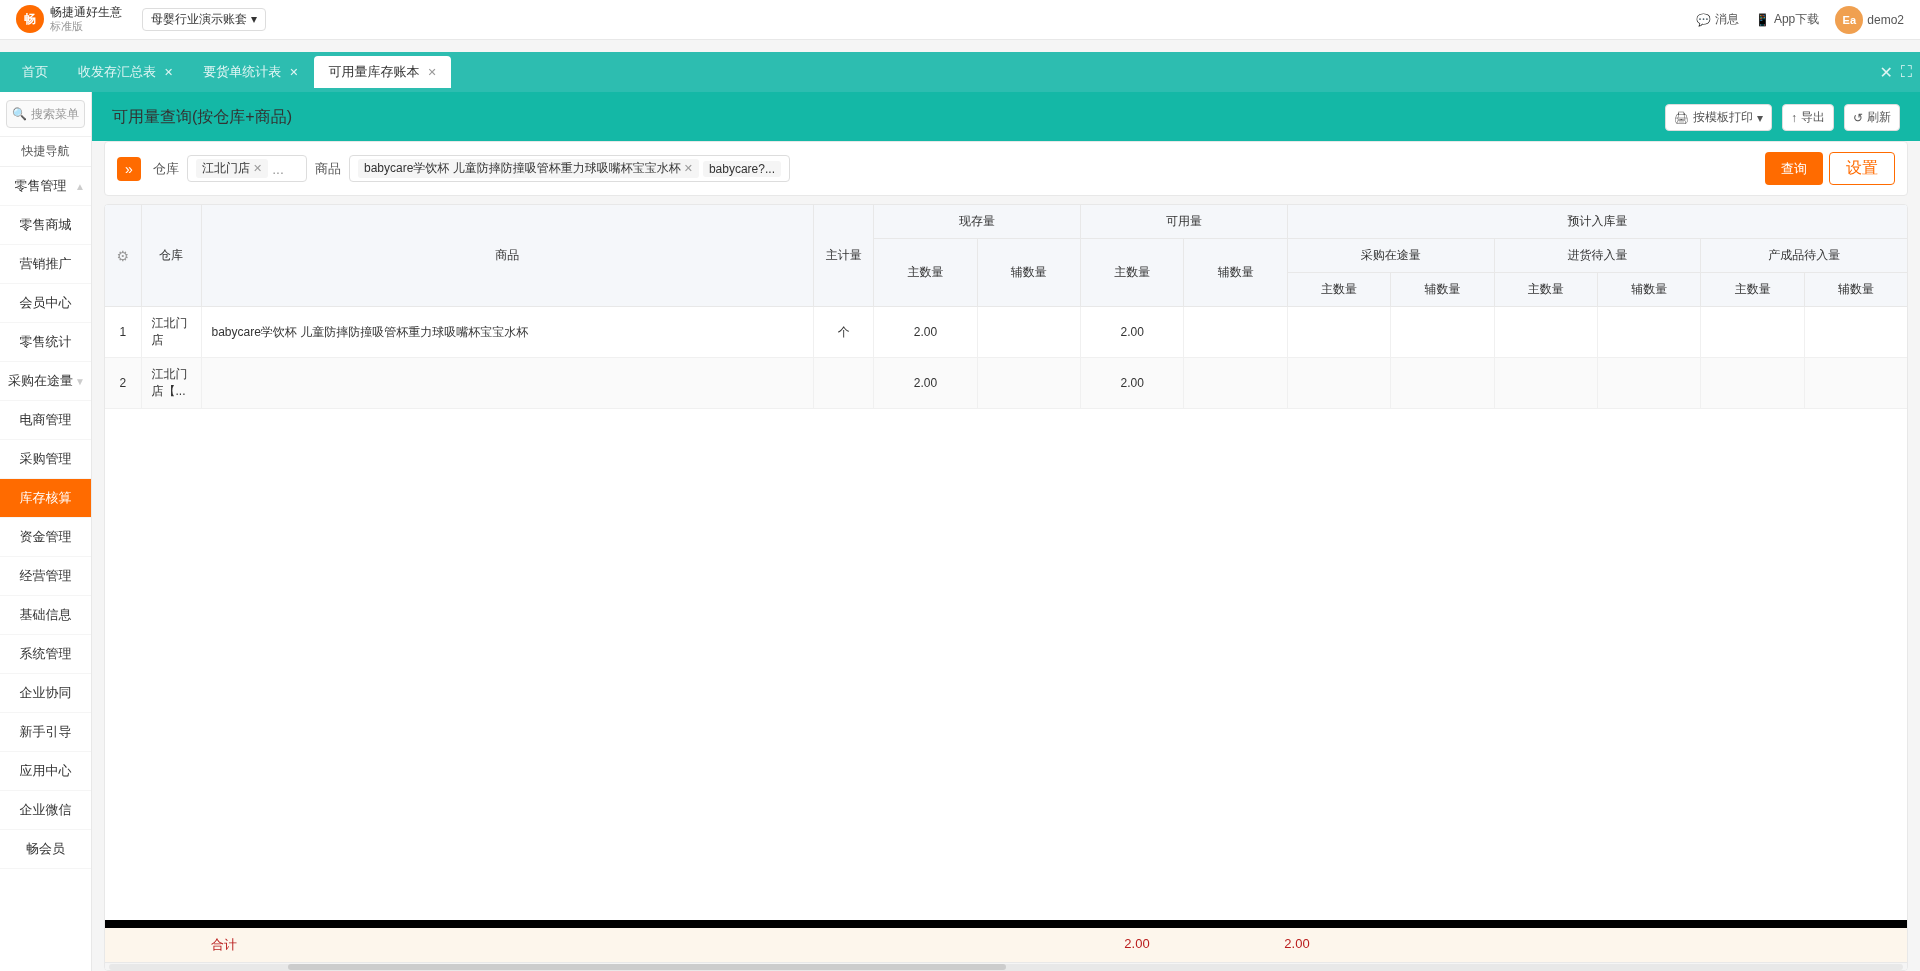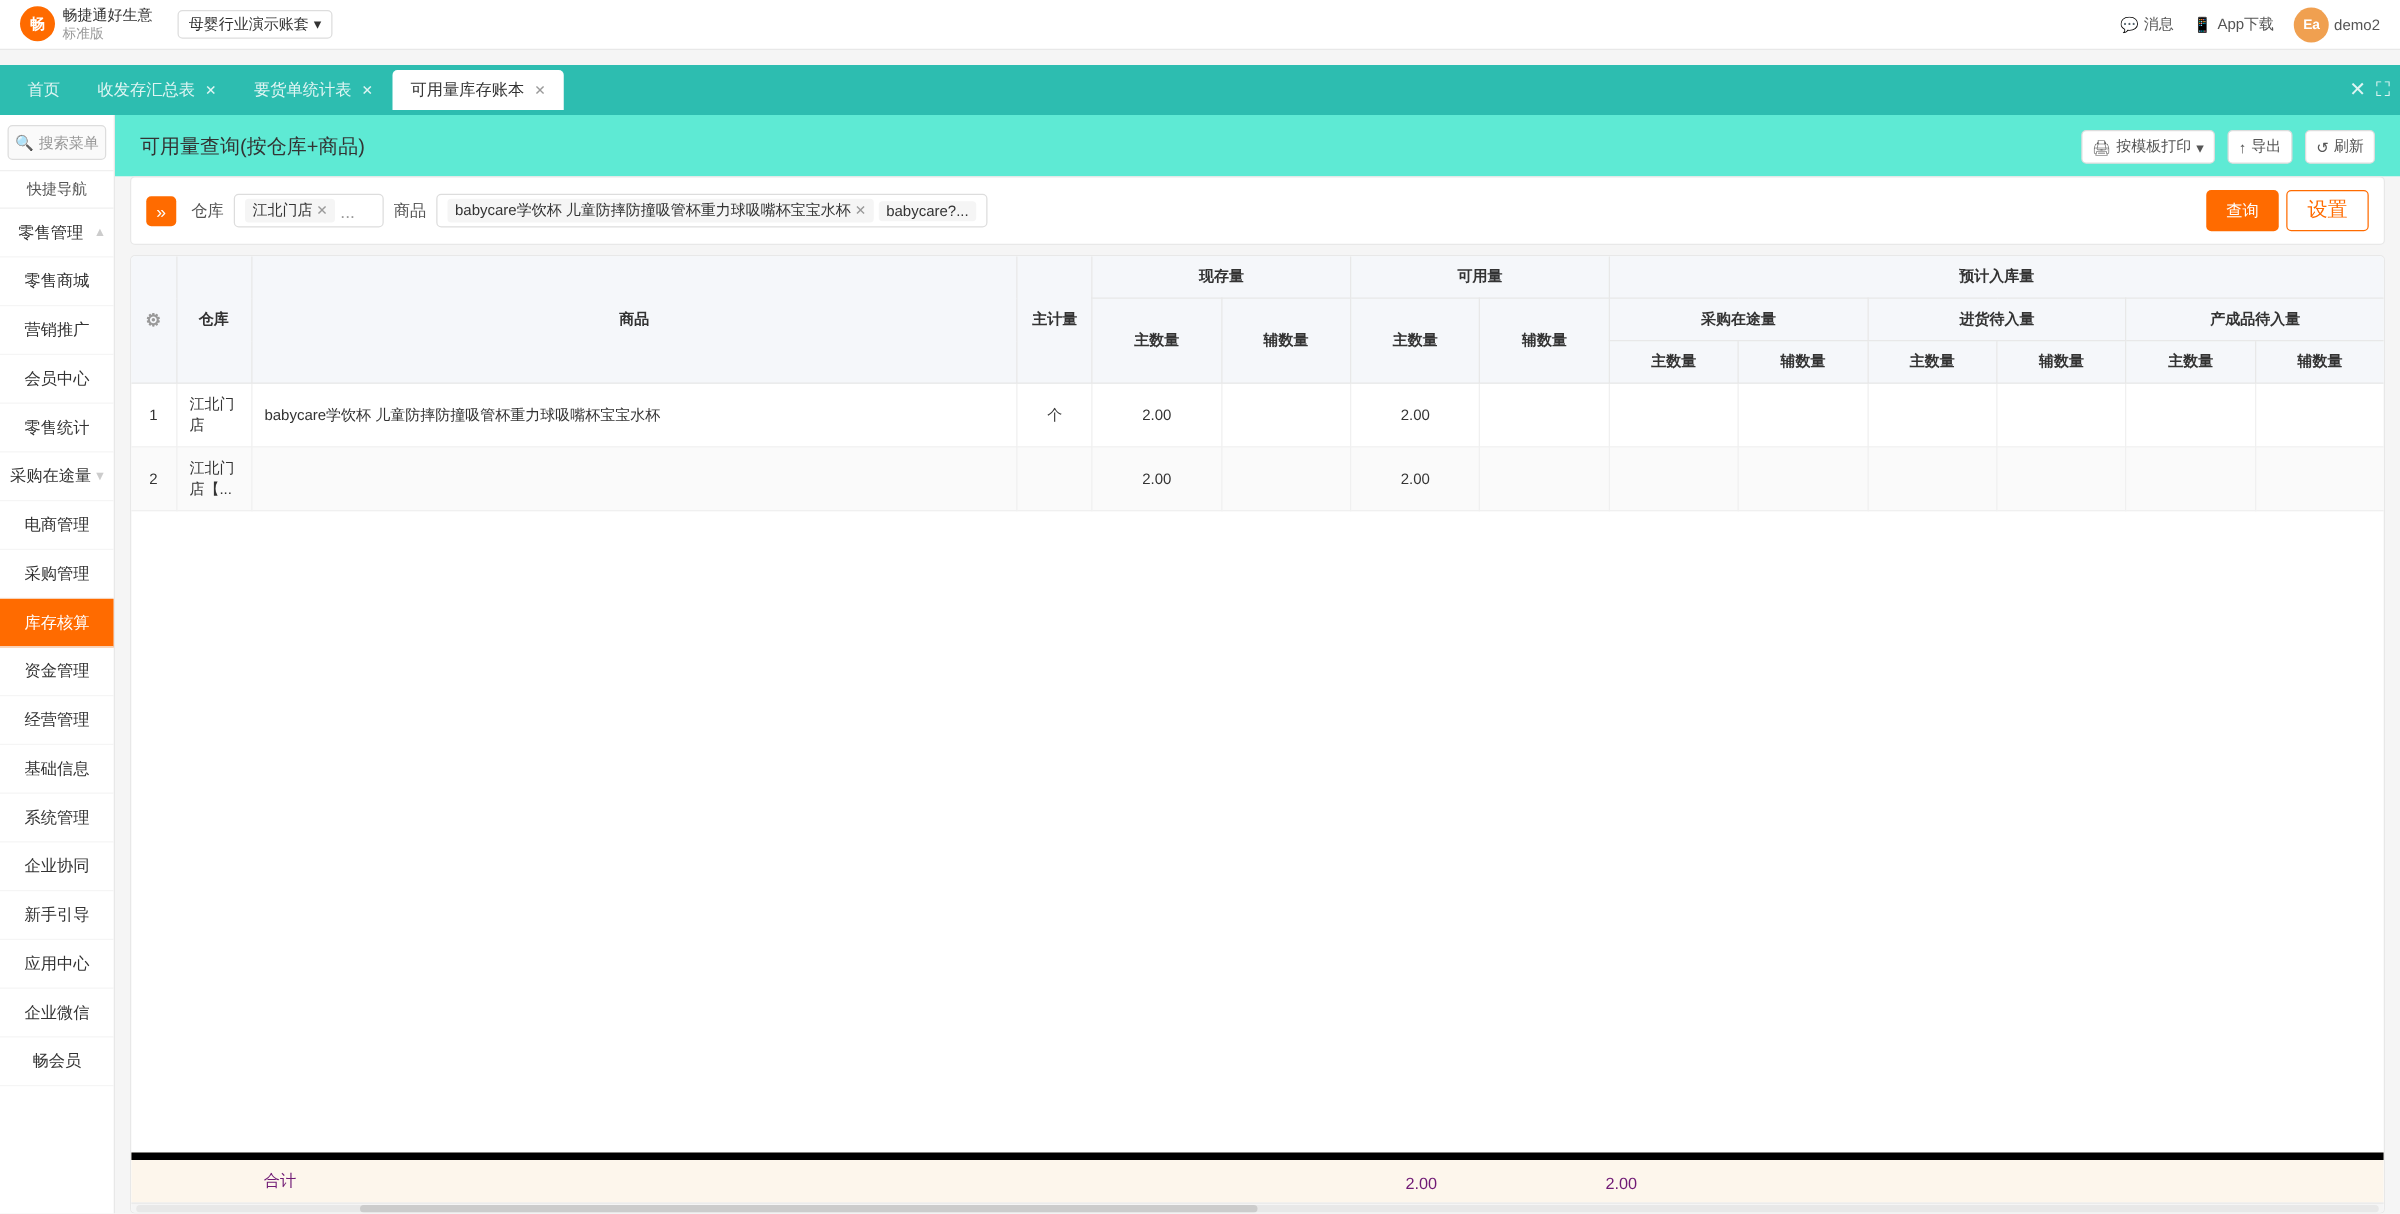--- a/index.html
+++ b/index.html
@@ -104,21 +104,21 @@
       flex: 1;
       display: flex;
       flex-direction: column;
       overflow: hidden;
       background: #f5f5f5;
     }
 
     
     .page-header {
       padding: 12px 20px 10px;
-      background: #5eead4;
+      background: #14b8a6;
       display: flex;
       align-items: center;
       justify-content: space-between;
       flex-shrink: 0;
     }
     .page-title { font-size: 16px; font-weight: 500; color: #333; }
     .page-actions { display: flex; align-items: center; gap: 10px; }
     .page-action-btn {
       display: flex; align-items: center; gap: 4px;
       font-size: 12px; color: #555; cursor: pointer;
@@ -183,21 +183,21 @@
     table {
       width: 100%;
       border-collapse: collapse;
       font-size: 12px;
     }
 
     thead tr th {
       background: #f5f7fa;
       padding: 8px 10px;
       text-align: center;
-      font-weight: 700;
+      font-weight: 400;
       color: #333;
       border-bottom: 1px solid #e8e8e8;
       border-right: 1px solid #e8e8e8;
       white-space: nowrap;
     }
     thead tr th:last-child { border-right: none; }
 
     .th-group {
       background: #f5f7fa;
       border-bottom: 1px solid #e8e8e8;
@@ -212,27 +212,27 @@
     }
     tbody tr td:last-child { border-right: none; }
     tbody tr.summary-row td { background: #fafafa; font-weight: 500; }
 
     .td-left { text-align: left; }
     .settings-icon { color: #999; cursor: pointer; font-size: 14px; }
 
     
     .table-footer {
       background: #fdf6ec;
-      border-top: 6px solid #000000;
+      border-top: 8px solid #000000;
       padding: 8px 10px;
       display: flex;
-      align-items: flex-end;
+      align-items: flex-start;
       font-size: 13px;
       font-weight: 500;
-      color: #701a75;
+      color: #b91c1c;
       flex-shrink: 0;
     }
 
     
     .scrollbar-area {
       height: 8px;
       background: #f5f5f5;
       border-top: 1px solid #e8e8e8;
       display: flex;
       align-items: center;

